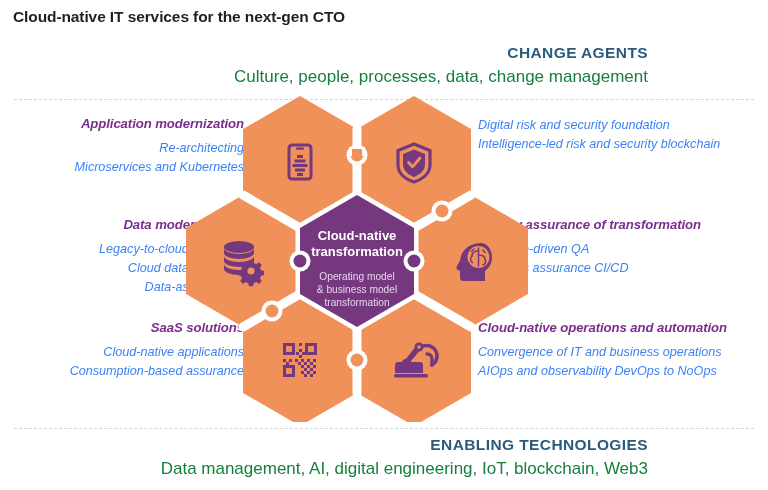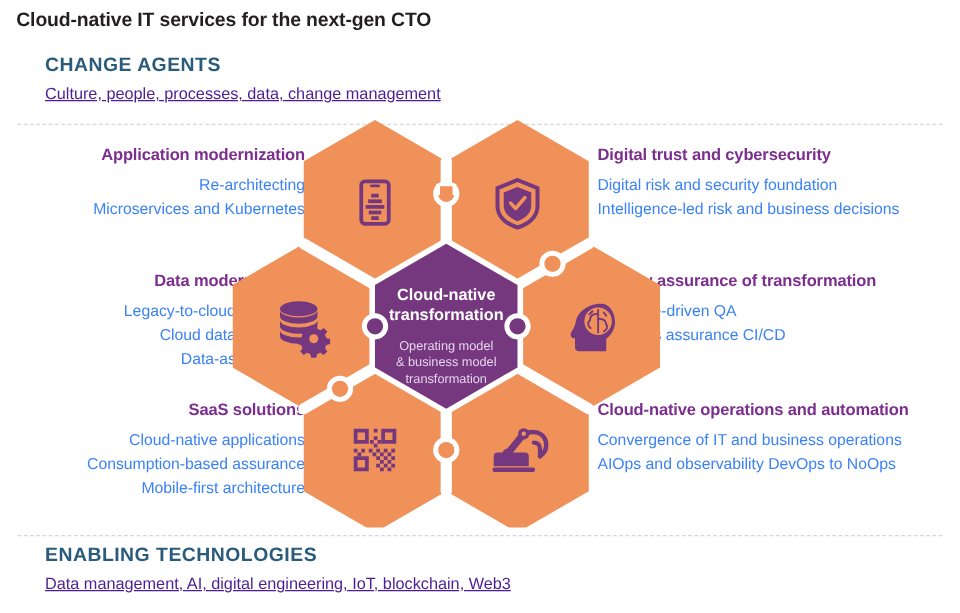--- a/index.html
+++ b/index.html
@@ -14,40 +14,40 @@
   #stage{position:relative;width:768px;height:490px;}
 
   
   .page-title{
     position:absolute;left:13px;top:8px;
     font-size:15.5px;font-weight:bold;color:#231f20;
     letter-spacing:-0.1px;
   }
 
   
-  .band{position:absolute;left:0;width:648px;text-align:left;margin-left:36px;}
+  .band{position:absolute;left:0;width:648px;text-align:right;}
   .band-title{
     font-size:15.5px;font-weight:bold;color:#2a5b7c;
     letter-spacing:.4px;line-height:1.1;
   }
   .band-sub{
-    font-size:13px;color:#4c1d95;margin-top:6px;line-height:1.2;text-decoration:underline;
+    font-size:17px;color:#15803d;margin-top:6px;line-height:1.2;
   }
   #band-top{top:44px;}
   #band-bottom{top:436px;}
 
   .divider{
     position:absolute;left:14px;width:740px;height:0;
     border-top:1.6px dashed #d4d7da;
   }
   #divider-top{top:99px;}
   #divider-bottom{top:428px;}
 
   
-  .col{position:absolute;width:262px;}
+  .col{position:absolute;width:262px;font-style:italic;}
   .col.left{left:0px;text-align:right;padding-right:18px;box-sizing:border-box;}
   .col.right{left:468px;text-align:left;padding-left:10px;box-sizing:border-box;}
   .cat-title{
     font-size:13.2px;font-weight:bold;color:#7b2e8e;
     margin:0 0 7px 0;line-height:1.2;letter-spacing:-0.1px;
   }
   .cat-line{font-size:12.6px;color:#3b82f6;line-height:1.52;white-space:nowrap;}
 
   #col-app{top:116px;}
   #col-data{top:217px;}
@@ -92,27 +92,25 @@
     <div class="cat-title">Data modernization</div>
     <div class="cat-line">Legacy-to-cloud migration</div>
     <div class="cat-line">Cloud data platforms</div>
     <div class="cat-line">Data-as-a-service</div>
   </div>
 
   <div class="col left" id="col-saas">
     <div class="cat-title">SaaS solutions</div>
     <div class="cat-line">Cloud-native applications</div>
     <div class="cat-line">Consumption-based assurance</div>
-    <div class="cat-line">Mobile-first architecture</div>
   </div>
 
   <div class="col right" id="col-trust">
-    <div class="cat-title">Digital trust and cybersecurity</div>
     <div class="cat-line">Digital risk and security foundation</div>
-    <div class="cat-line">Intelligence-led risk and business decisions</div>
+    <div class="cat-line">Intelligence-led risk and security blockchain</div>
   </div>
 
   <div class="col right" id="col-qa">
     <div class="cat-title">Quality assurance of transformation</div>
     <div class="cat-line">Outcome-driven QA</div>
     <div class="cat-line">Business assurance CI/CD</div>
   </div>
 
   <div class="col right" id="col-ops">
     <div class="cat-title">Cloud-native operations and automation</div>

